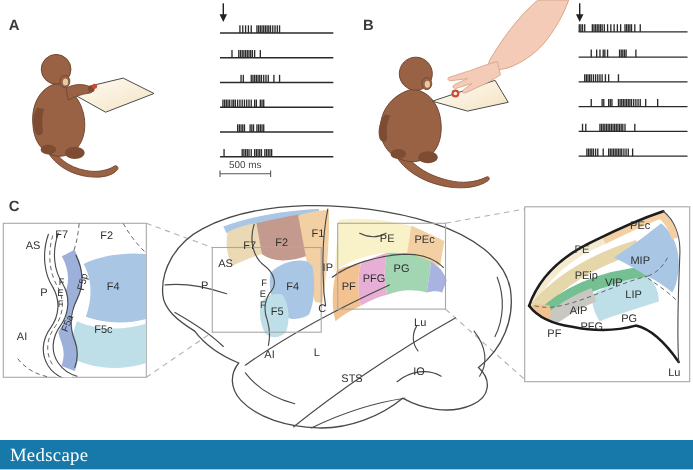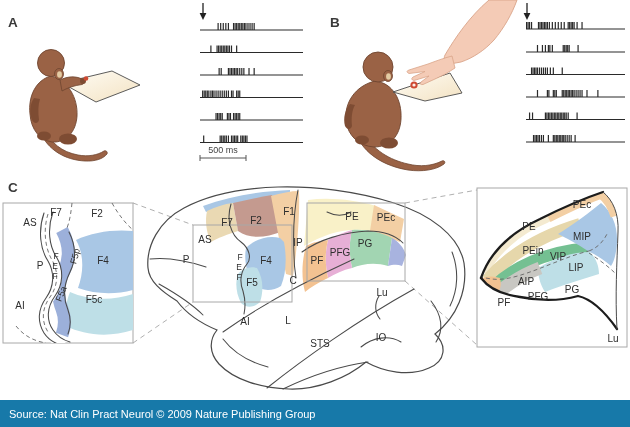--- a/index.html
+++ b/index.html
@@ -470,15 +470,15 @@
       <text class="area-label" x="526" y="285" text-anchor="middle">AIP</text>
       <text class="area-label" x="572" y="293" text-anchor="middle">PG</text>
       <text class="area-label" x="538" y="300" text-anchor="middle">PFG</text>
       <text class="area-label" x="504" y="306" text-anchor="middle">PF</text>
       <text class="area-label" x="613" y="342" text-anchor="middle">Lu</text>
     </g>
   </g>
 </svg>
 
 <div class="footer" style="background: rgb(23, 121, 169);">
-  <span class="source">Source: Nat Clin Pract Neurol © 2009 Nature Publishing Group</span>
+  <span class="logo">Medscape</span>
 </div>
 </div>
 
 </body></html>

